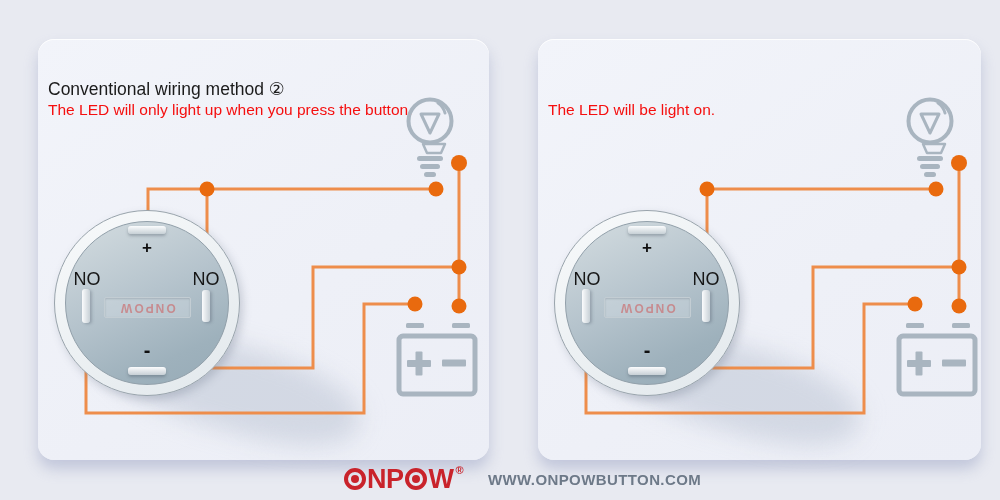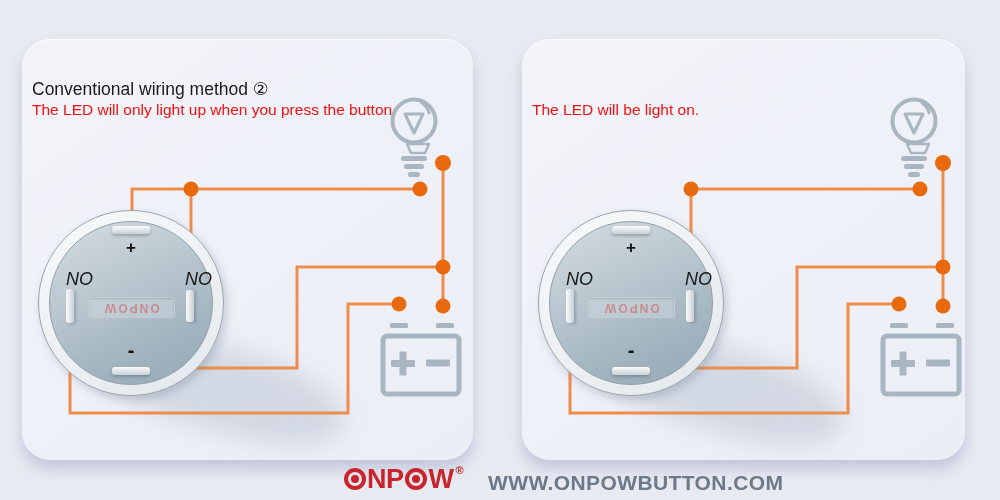--- a/index.html
+++ b/index.html
@@ -6,23 +6,24 @@
     --wire:#ee8d4b; --dot:#e96a0e; --icon:#a9b5c0; --brand:#c9232b;
     --red:#f50f0f; --ink:#1b1b1b; --muted:#6d7988;
   }
   html,body{margin:0;padding:0;}
   body{
     width:1000px;height:500px;position:relative;overflow:hidden;
     background:#e8eaf1;
     font-family:"Liberation Sans","DejaVu Sans",sans-serif;
   }
   .panel{
-    position:absolute;top:39px;height:421px;border-radius:28px;
+    position:absolute;top:39px;height:421px;border-radius:16px;
     background:linear-gradient(145deg,#f2f4fa 0%,#eef0f7 60%,#ecEEf6 100%);
     box-shadow:0 9px 14px rgba(148,158,192,.45), inset 0 1px 0 rgba(255,255,255,.85);
+    margin-left:16px;
   }
   #panel-left{left:22px;width:451px;}
   #panel-right{left:522px;width:443px;}
   .panel-title{position:absolute;left:10px;top:40px;font-size:17.5px;color:var(--ink);white-space:nowrap;}
   .panel-sub{position:absolute;left:10px;top:62px;font-size:15.5px;color:var(--red);white-space:nowrap;}
   .diagram{position:absolute;left:0;top:0;width:450px;height:421px;pointer-events:none;}
   .w{fill:none;stroke:var(--wire);stroke-width:3;}
   .d{fill:var(--dot);}
   .ic{stroke:var(--icon);fill:none;}
   .icf{fill:var(--icon);}
@@ -48,42 +49,42 @@
   .term{position:absolute;border-radius:3px;}
   .term-h{width:38px;height:8px;background:linear-gradient(180deg,#fbfcfd,#c7d0d6);box-shadow:0 2px 3px rgba(70,80,95,.35);}
   .term-v{width:8px;height:34px;background:linear-gradient(90deg,#fbfcfd,#c7d0d6);box-shadow:2px 1px 3px rgba(70,80,95,.30);}
   .t-top{left:74px;top:16px;}
   .t-bottom{left:74px;top:157px;}
   .t-left{left:28px;top:79px;}
   .t-right{left:148px;top:80px;height:32px;}
   .sign{position:absolute;color:#101010;font-weight:700;width:38px;text-align:center;line-height:1;}
   .sign-plus{left:74px;top:29px;font-size:17px;}
   .sign-minus{left:74px;top:130px;font-size:20px;}
-  .no-label{position:absolute;color:#161616;font-size:18px;width:44px;text-align:right;line-height:1;font-style:italic;}
+  .no-label{position:absolute;color:#161616;font-size:18px;width:44px;text-align:center;line-height:1;}
   .no-left{left:11px;top:60px;}
   .no-right{left:130px;top:60px;}
   .btn-plate{
     position:absolute;left:50px;top:87px;width:85px;height:19px;
     border:1px solid #c3cdd3;border-radius:2px;
     background:rgba(218,226,231,.35);
     box-shadow:inset 0 1px 2px rgba(40,50,60,.18);
     display:flex;align-items:center;justify-content:center;
   }
   .btn-plate span{
     transform:rotate(180deg);font-size:12px;font-weight:700;
     letter-spacing:2px;color:rgba(206,88,88,.55);
   }
 
   
   .brand-logo{position:absolute;left:342px;top:464px;height:30px;display:flex;align-items:center;}
   .logo-ch{font-size:27px;font-weight:800;color:var(--brand);letter-spacing:-0.5px;}
   .logo-o{width:14px;height:14px;border:4.5px solid var(--brand);border-radius:50%;margin:0 1.5px;position:relative;display:inline-block;}
   .logo-o::after{content:"";position:absolute;left:50%;top:50%;width:8px;height:8px;margin:-4px 0 0 -4px;border-radius:50%;background:var(--brand);}
   .reg-mark{font-size:11px;font-weight:700;color:var(--brand);align-self:flex-start;margin-left:2px;}
-  .website{position:absolute;left:488px;top:471px;font-size:21px;font-weight:700;color:var(--muted);letter-spacing:.4px;}
+  .website{position:absolute;left:488px;top:471px;font-size:15px;font-weight:700;color:var(--muted);letter-spacing:.4px;}
 </style>
 </head>
 <body>
 
 <div class="panel" id="panel-left">
   <div class="panel-title">Conventional wiring method ②</div>
   <div class="panel-sub">The LED will only light up when you press the button.</div>
 
   <div class="btn-shadow"></div>
 

